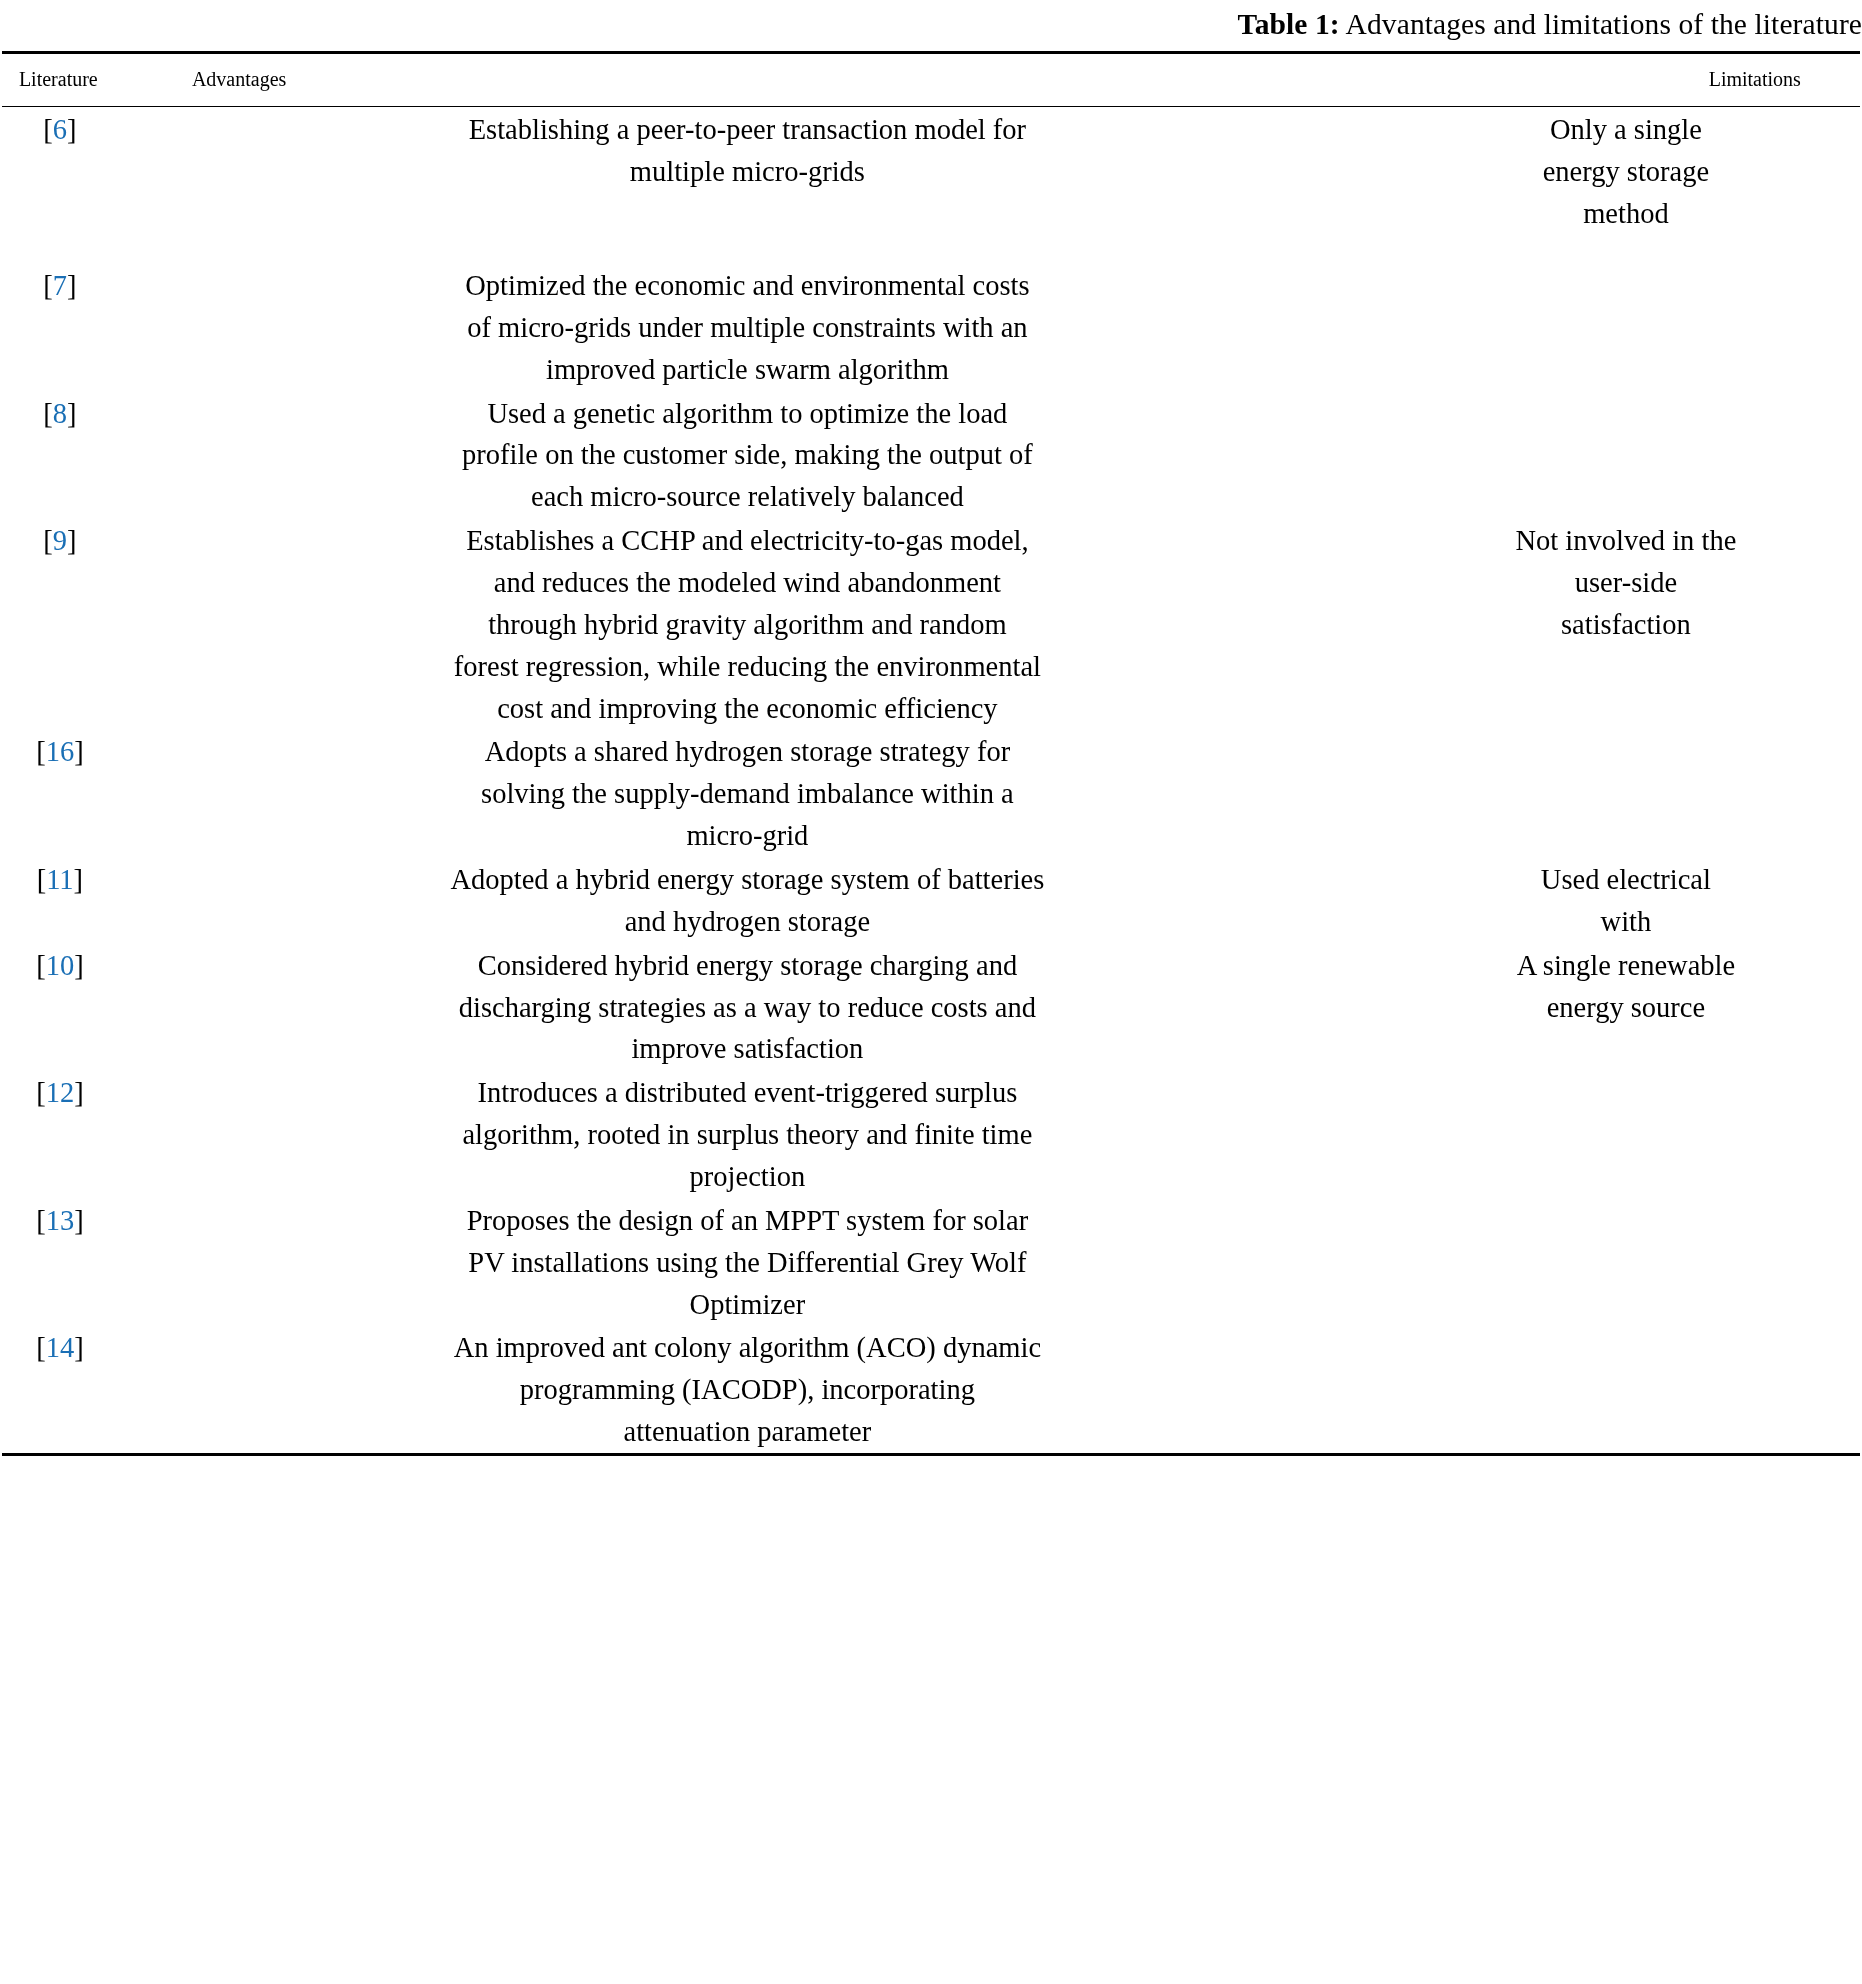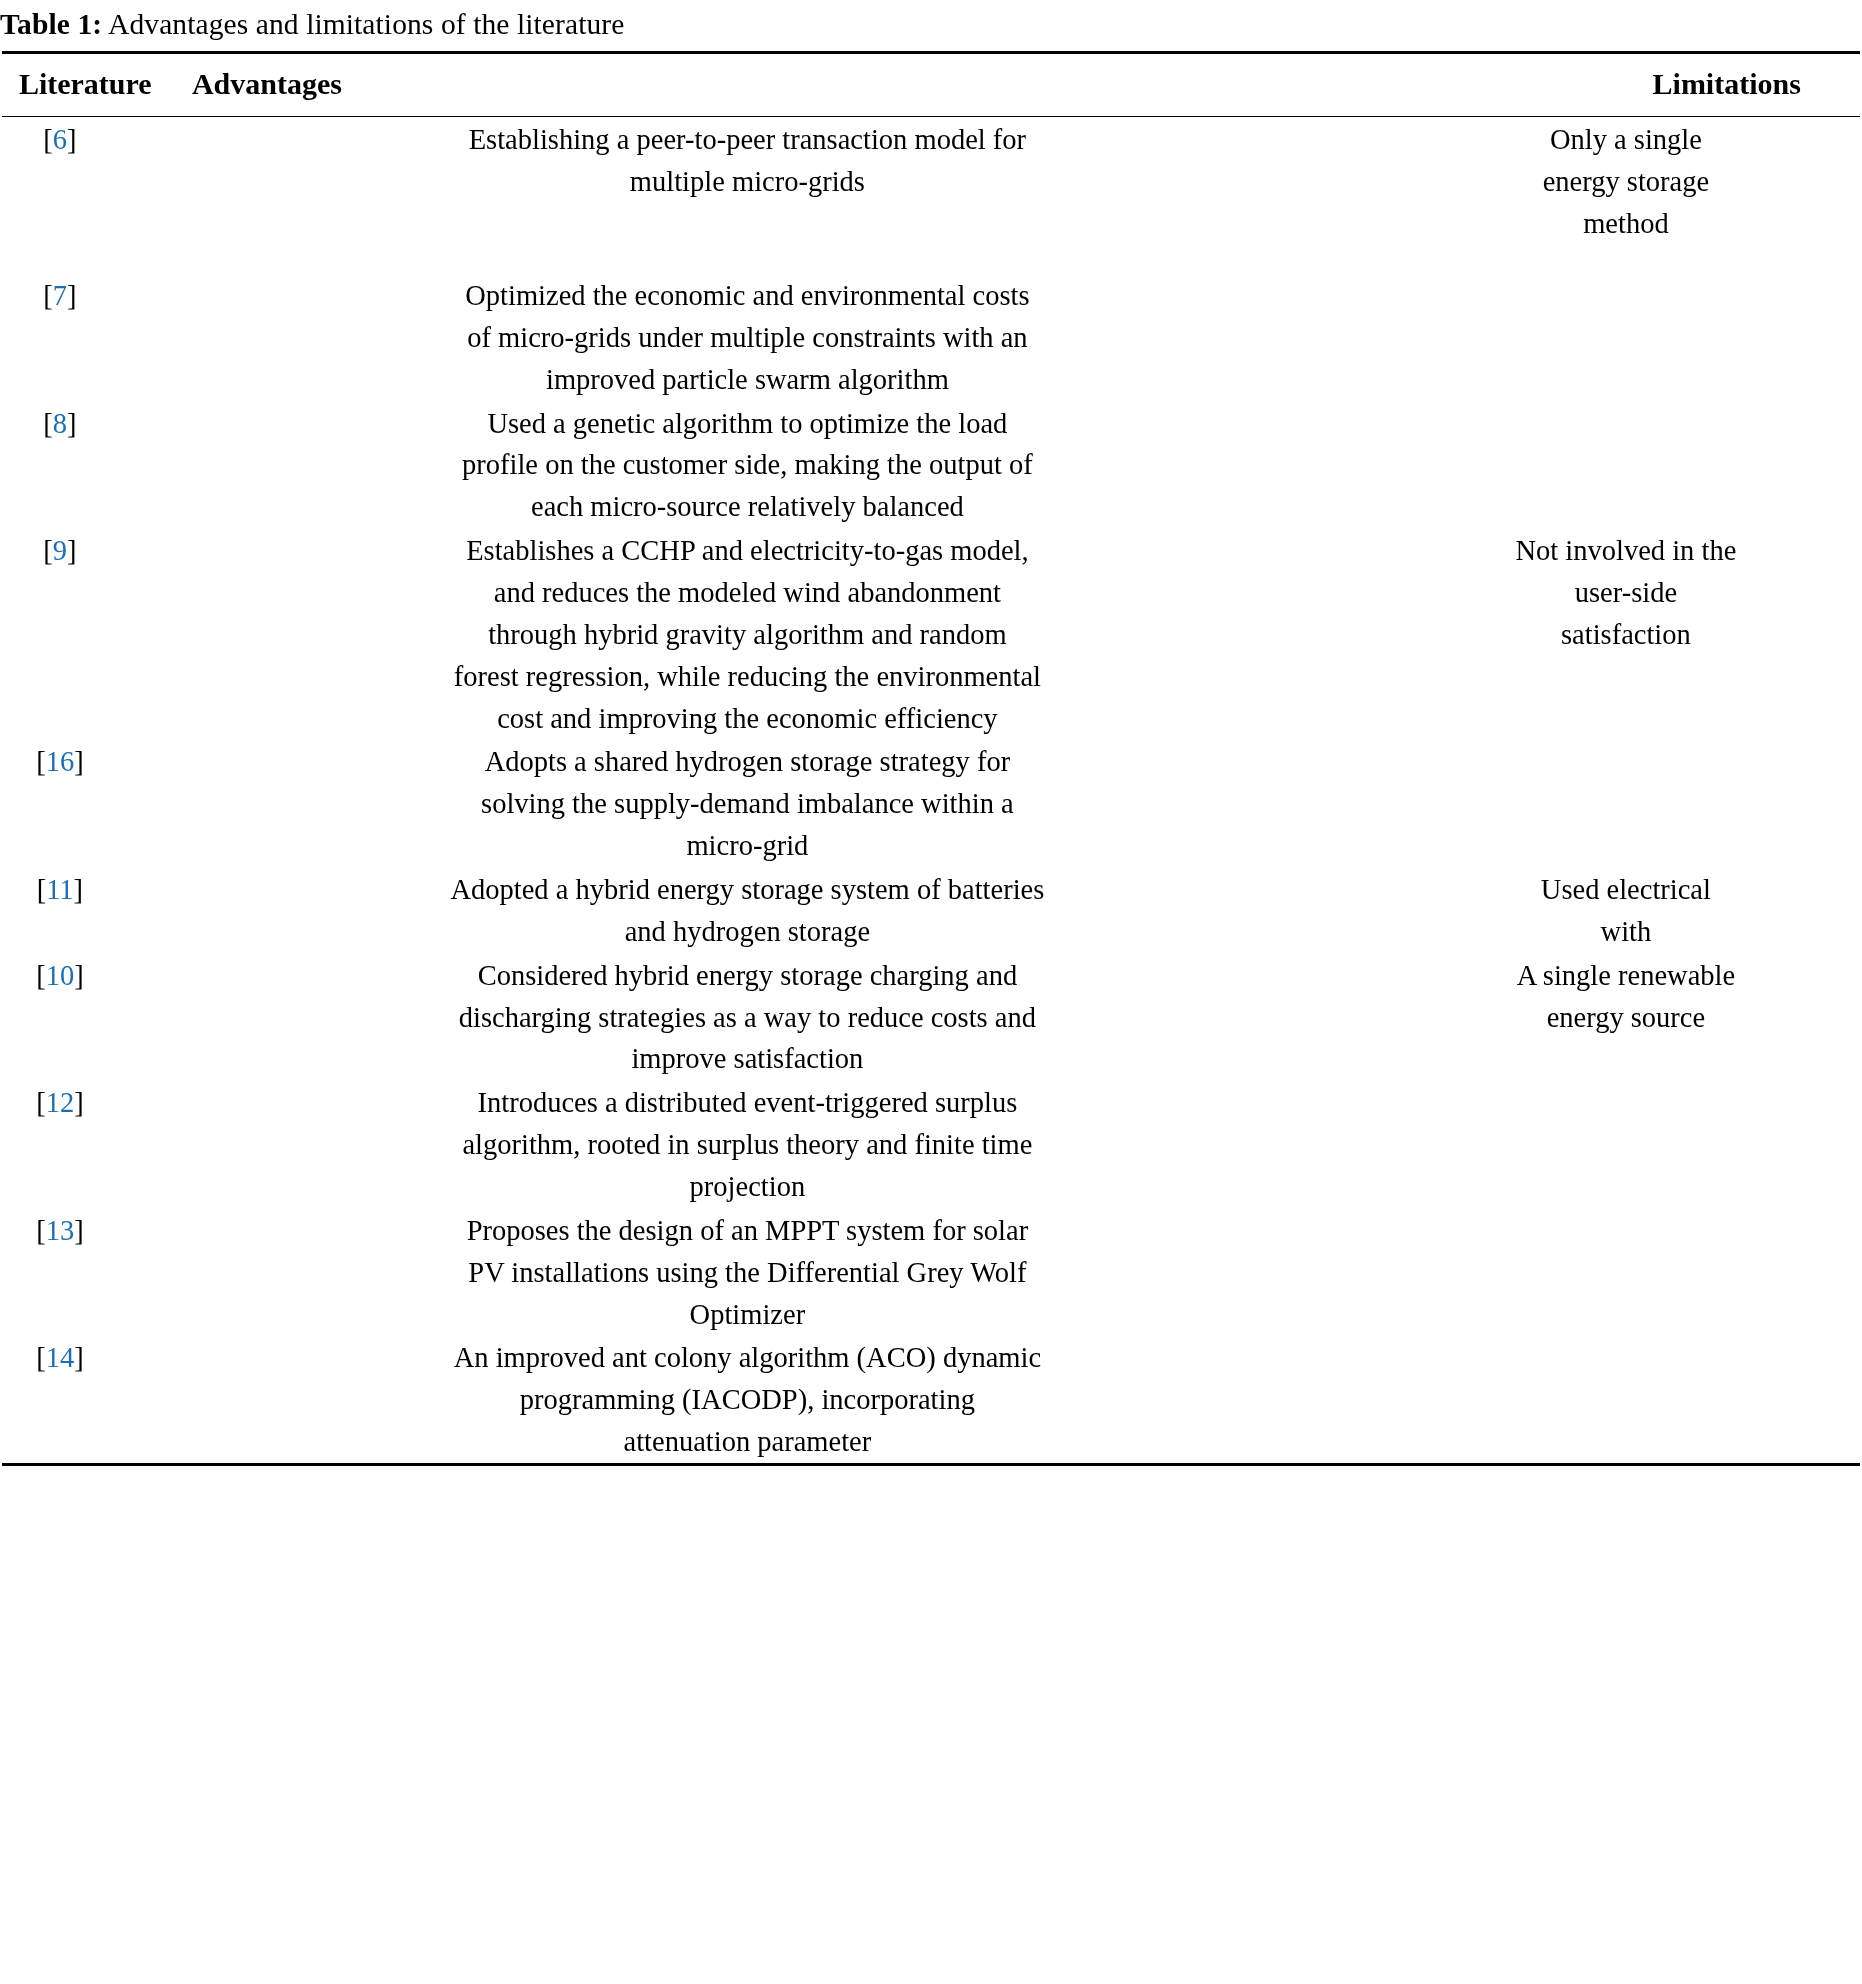--- a/index.html
+++ b/index.html
@@ -18,21 +18,21 @@
 
   .page {
     position: relative;
     width: 1862px;
     height: 1985px;
     box-sizing: border-box;
   }
 
   
   .caption {
-    text-align: left;
+    text-align: right;
     font-size: 29.5px;
     line-height: 1.15;
     padding-top: 7.6px;
     padding-bottom: 9.5px;
     letter-spacing: 0.1px;
     white-space: nowrap;
   }
   .caption .cap-label {
     font-weight: bold;
   }
@@ -62,22 +62,22 @@
     width: 1858px;
     border-collapse: collapse;
     table-layout: fixed;
     margin: 0 1.9px;
   }
   table.tbl col.c-lit  { width: 190px; }
   table.tbl col.c-adv  { width: 1227px; }
   table.tbl col.c-lim  { width: 441px; }
 
   thead th {
-    font-weight: bold;
-    font-size: 30px;
+    font-weight: normal;
+    font-size: 20px;
     line-height: 1.0;
     padding: 15px 0 17px 0;
     vertical-align: middle;
   }
   th.h-lit { text-align: left;  padding-left: 17px; }
   th.h-adv { text-align: left; padding-right: 255px; }
   th.h-lim { text-align: right; padding-right: 59px; }
 
   tbody td {
     font-size: 28.5px;

